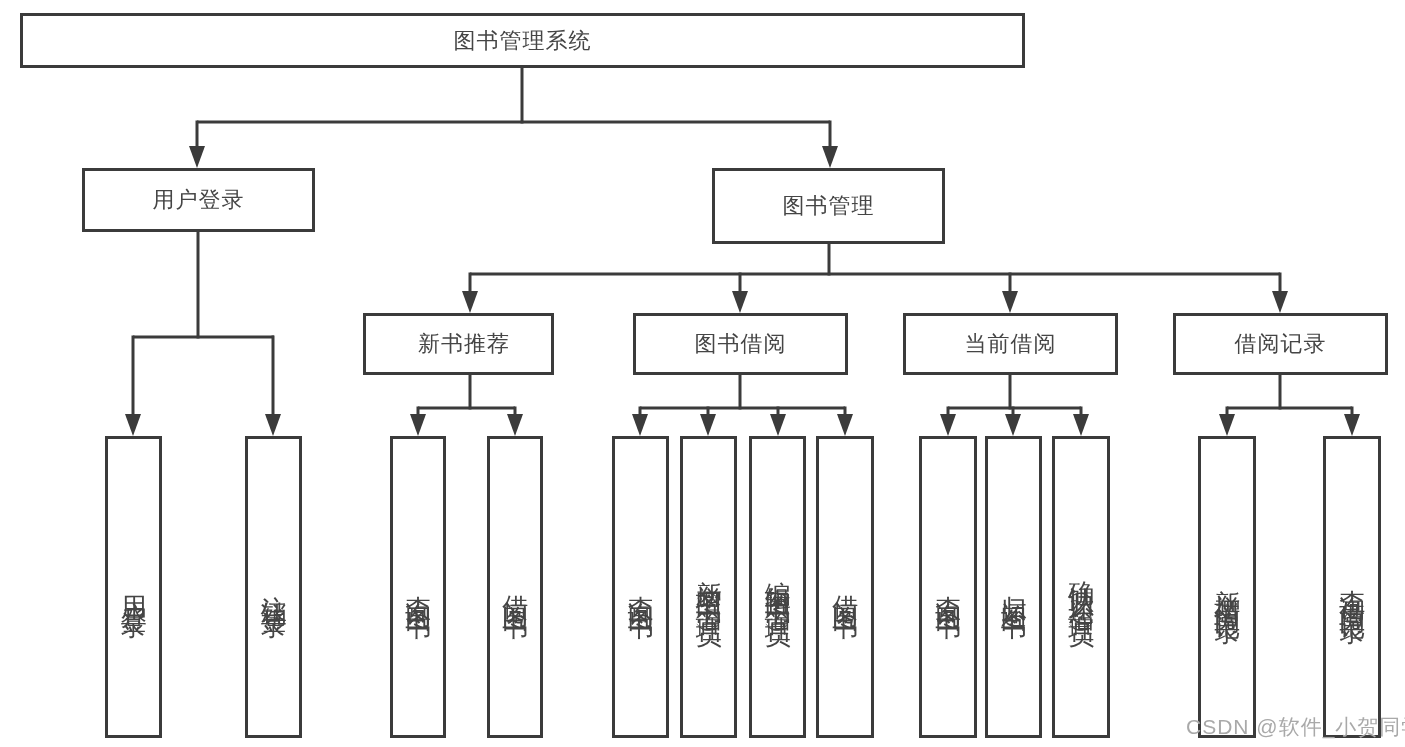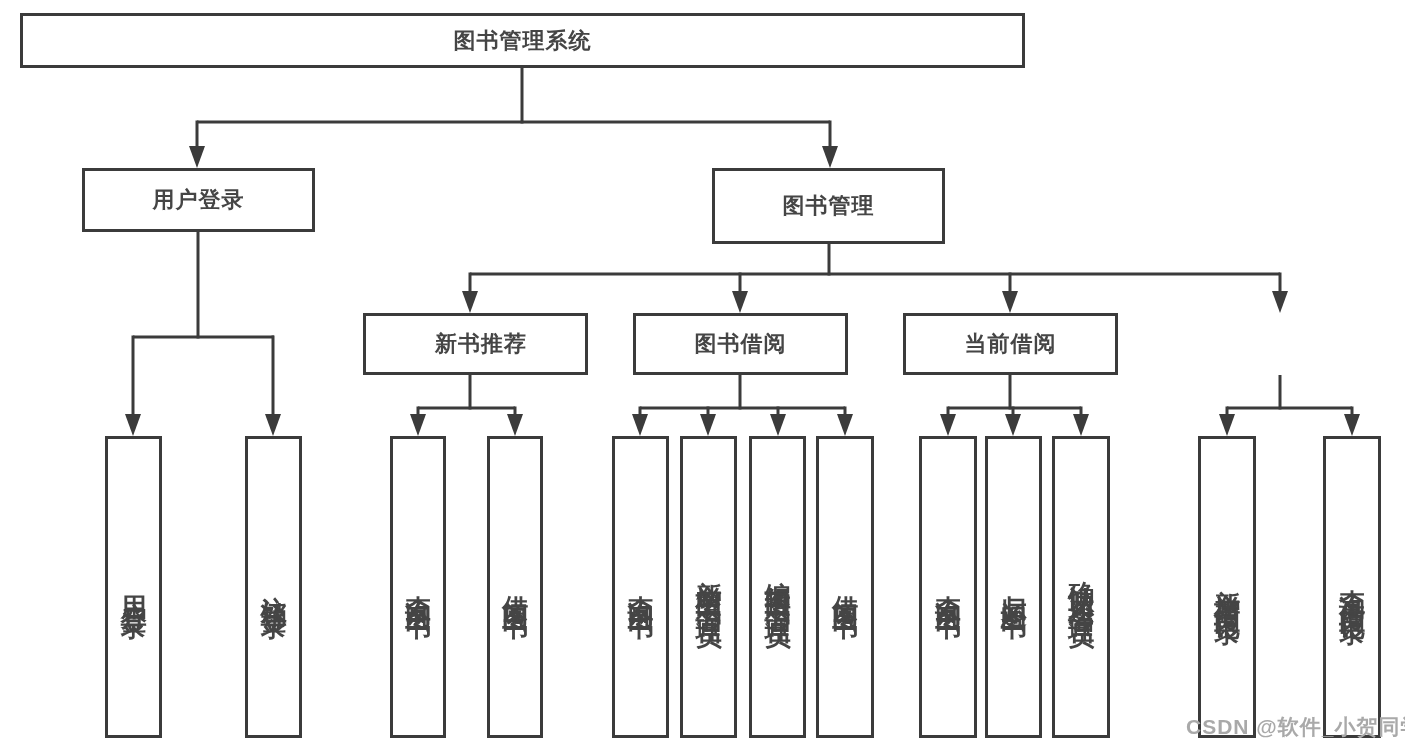--- a/index.html
+++ b/index.html
@@ -2,21 +2,20 @@
 <html><head>
 <meta charset="utf-8">
 <style>
   html,body { margin:0; padding:0; background:#ffffff; }
   .stage {
     position:relative;
     width:1405px; height:747px;
     background:#ffffff;
     font-family:"Liberation Sans","DejaVu Sans",sans-serif;
     overflow:hidden;
-    font-weight:bold;
   }
   .connector-layer { position:absolute; left:0; top:0; z-index:0; }
   .node {
     position:absolute;
     background:#ffffff;
     border:3px solid #3b3b3b;
     box-sizing:border-box;
     display:flex; align-items:center; justify-content:center;
     color:#454545;
     z-index:1;
@@ -109,23 +108,24 @@
       <polygon points="1219,414 1235,414 1227,436"></polygon>
       <polygon points="1344,414 1360,414 1352,436"></polygon>
     </g>
   </svg>
 
   <div class="node node-h" style="left:20px; top:13px; width:1005px; height:55px;">图书管理系统</div>
 
   <div class="node node-h" style="left:82px; top:168px; width:233px; height:64px;">用户登录</div>
   <div class="node node-h" style="left:712px; top:168px; width:233px; height:76px;">图书管理</div>
 
-  <div class="node node-h" style="left:363px; top:313px; width:225px; height:62px;padding-left:11px;">新书推荐</div>
+  <div class="node node-h" style="left:363px; top:313px; width:191px; height:62px;padding-left:11px;">新书推荐</div>
   <div class="node node-h" style="left:903px; top:313px; width:215px; height:62px;">当前借阅</div>
   <div class="node node-h" style="left:633px; top:313px; width:215px; height:62px;">图书借阅</div>
+  <div class="node node-h" style="left:1173px; top:313px; width:215px; height:62px;">借阅记录</div>
 
   <div class="node node-v" style="left:105px; top:436px; width:57px; height:302px;">
     <span class="vtext">用户登录</span>
   </div>
   <div class="node node-v" style="left:245px; top:436px; width:57px; height:302px;">
     <span class="vtext">注销登录</span>
   </div>
 
   <div class="node node-v" style="left:390px; top:436px; width:56px; height:302px;">
     <span class="vtext">查询图书</span>

